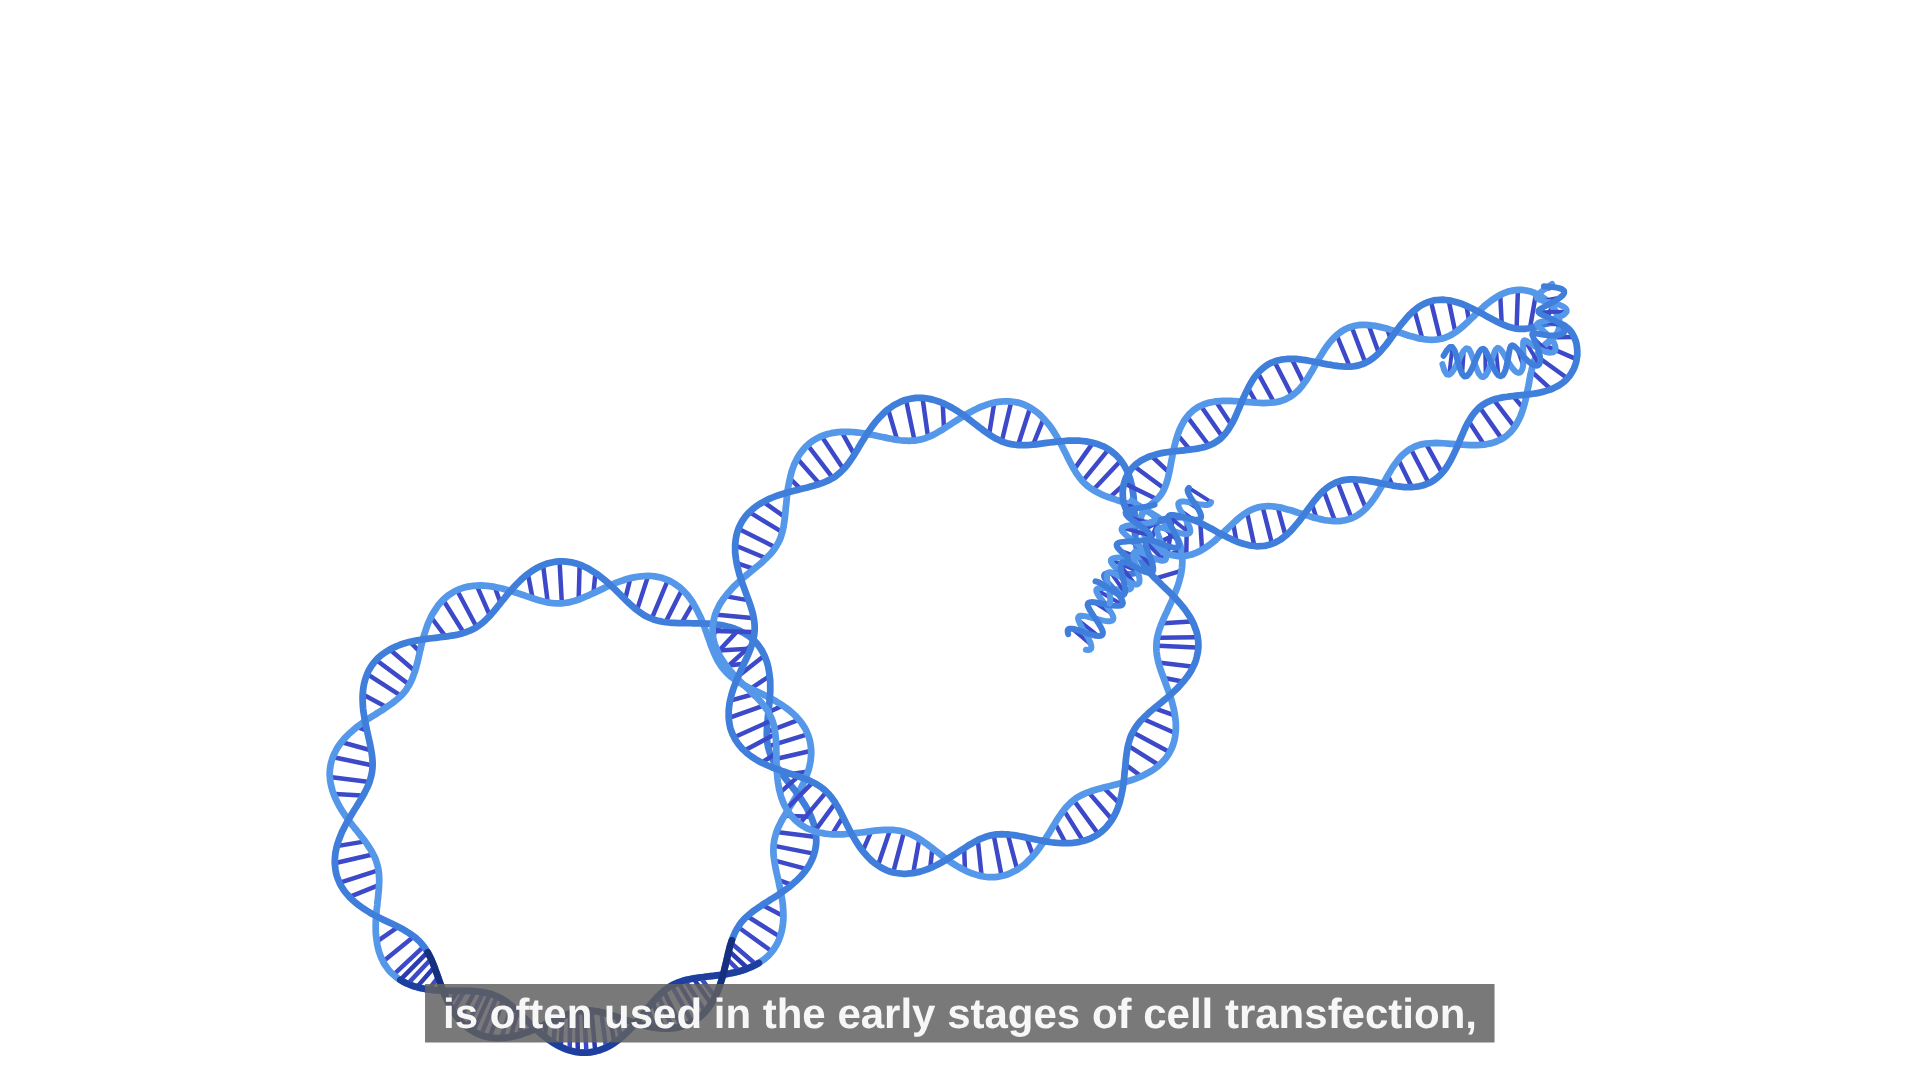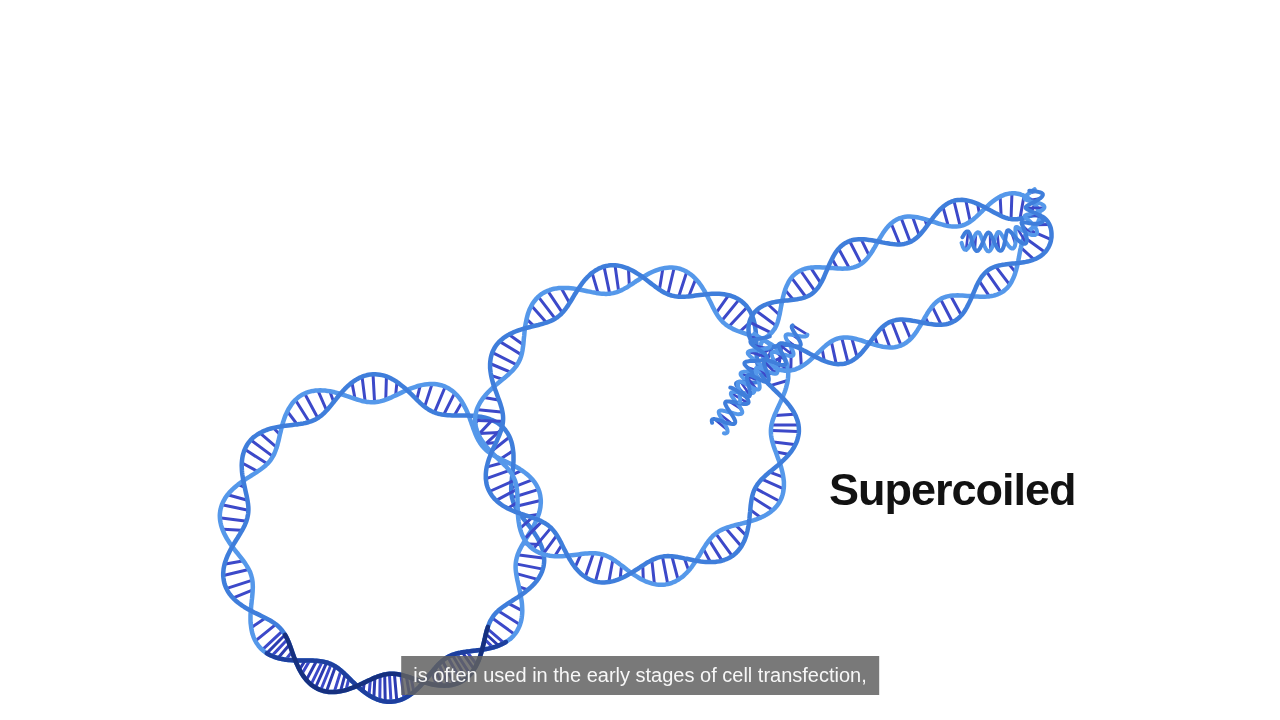--- a/index.html
+++ b/index.html
@@ -13,22 +13,22 @@
     position:absolute;top:26px;left:0;width:100%;margin:0;
     text-align:center;font-size:64px;font-weight:700;color:#121212;
     letter-spacing:-1px;
   }
   .supercoiled-label{
     position:absolute;left:829px;top:464px;
     font-size:45px;font-weight:700;color:#121212;letter-spacing:-1px;
   }
   .caption{
     position:absolute;left:50%;transform:translateX(-50%);bottom:25px;
-    font-size:20px;line-height:39px;padding:0 12px;white-space:nowrap;
-    font-weight:400;
+    font-size:28px;line-height:39px;padding:0 12px;white-space:nowrap;
+    font-weight:700;
   }
 </style>
 </head>
 <body style="background: rgb(255, 255, 255);">
 
 <div class="stage">
 
   <svg class="dna-svg" id="dna" viewBox="0 0 1280 720">
       <path d="M523.9 543.8L539.9 544.5M519.0 554.9L542.8 557.9M517.1 564.1L541.5 568.9M517.3 573.9L536.7 579.1M519.3 586.8L527.4 589.7M521.5 610.3L508.8 603.7M519.0 623.9L499.2 611.5M513.5 633.5L493.2 618.8M503.3 642.3L488.2 629.3M492.6 647.1L485.0 639.6M467.4 652.3L476.2 664.0M457.3 654.6L469.5 673.4M448.5 658.2L460.7 680.3M439.3 665.1L448.0 684.4M432.0 672.8L436.3 684.5M413.8 691.2L411.2 678.6M403.9 697.2L401.0 676.0M390.9 700.4L389.5 675.2M379.8 699.1L380.1 676.9M369.1 694.6L370.3 680.4M348.8 678.6L346.2 689.4M340.6 671.6L334.6 690.9M330.7 665.5L321.3 688.8M321.7 662.6L311.6 683.4M309.3 661.2L302.3 673.2M286.1 659.2L291.8 652.0M272.6 655.1L286.6 640.2M263.3 648.9L281.5 631.9M256.4 640.2L274.9 625.1M251.9 627.2L264.7 618.4M251.7 590.4L233.9 597.6M251.0 580.6L227.7 588.1M247.6 569.8L224.5 575.2M242.5 561.1L225.6 563.9M223.4 529.3L241.1 530.3M221.2 518.1L245.0 521.1M223.2 505.0L247.0 510.0M228.6 495.0L246.5 500.0M238.4 484.7L244.3 487.0M256.9 471.0L242.6 463.3M266.1 463.1L245.9 450.1M271.8 455.6L251.9 440.8M275.8 446.7L260.7 433.7M279.6 434.2L273.7 428.2M287.8 412.0L296.6 423.7M296.1 401.0L308.5 420.8M305.3 394.7L317.1 416.8M318.3 391.4L326.2 409.5M330.0 391.8L333.5 401.5M354.9 398.0L352.1 383.4M365.0 400.3L362.2 377.9M374.5 400.8L373.1 375.6M385.8 398.5L386.4 377.6M395.7 394.7L396.9 382.7M420.1 386.1L416.9 398.9M431.7 385.1L425.0 405.6M444.7 388.0L435.0 411.2M454.1 394.1L444.3 413.7M461.7 402.8L454.7 414.8M473.1 426.1L480.3 417.2M477.4 435.8L491.4 420.9M483.7 445.6L502.3 428.7M490.6 452.0L508.6 437.8M501.2 458.6L512.5 451.1M521.3 470.6L512.7 474.7M531.5 480.2L512.3 487.6M537.2 489.9L513.3 497.3M539.5 500.8L516.4 506.2M537.9 514.4L522.8 516.7" fill="none" stroke="#3c49c9" stroke-width="3" stroke-linecap="round" stroke-linejoin="round"></path>
       <path d="M526.5 538.0L525.3 540.0L524.1 541.9L523.0 543.8L521.9 545.7L520.9 547.5L520.0 549.3L519.1 551.1L518.3 553.0L517.6 554.8L517.1 556.6L516.6 558.4L516.2 560.2L515.9 562.0L515.7 563.9L515.6 565.8L515.6 567.7L515.7 569.6L515.9 571.6L516.2 573.6L516.5 575.7L516.9 577.8L517.3 579.9L517.8 582.1L518.3 584.3L518.8 586.6L519.3 588.9L519.8 591.3L520.3 593.6L520.8 596.0L521.2 598.5L521.6 600.9L521.9 603.3L522.1 605.8L522.2 608.2L522.3 610.7L522.2 613.1L522.0 615.5L521.7 617.8L521.3 620.1L520.7 622.4L520.0 624.6L519.2 626.7L518.3 628.7L517.2 630.7L516.0 632.6L514.6 634.4L513.2 636.1L511.6 637.7L509.9 639.2L508.0 640.5L506.1 641.8L504.1 643.0L502.0 644.1L499.8 645.1L497.6 646.0L495.3 646.8L493.0 647.5L490.6 648.1L488.2 648.6L485.8 649.1L483.4 649.5L480.9 649.9L478.5 650.2L476.1 650.5L473.8 650.8L471.5 651.1L469.2 651.4L467.0 651.6L464.8 651.9L462.7 652.3L460.6 652.6L458.6 653.0L456.6 653.5L454.8 654.1L453.0 654.7L451.2 655.4L449.5 656.1L447.8 657.0L446.2 657.9L444.7 659.0L443.2 660.1L441.7 661.3L440.2 662.7L438.8 664.1L437.4 665.5L436.0 667.1L434.6 668.7L433.2 670.4L431.8 672.2L430.3 674.0L428.9 675.8L427.4 677.6L425.9 679.5L424.3 681.4L422.7 683.2L421.0 685.1L419.4 686.8L417.6 688.6L415.8 690.3L414.0 691.9L412.1 693.4L410.1 694.8L408.2 696.1L406.1 697.3L404.0 698.4L401.9 699.3L399.8 700.1L397.6 700.7L395.4 701.2L393.2 701.6L391.0 701.8L388.7 701.8L386.5 701.6L384.2 701.3L382.0 700.9L379.8 700.3L377.6 699.6L375.4 698.7L373.3 697.7L371.2 696.6L369.1 695.3L367.0 694.0L365.0 692.6L363.1 691.1L361.2 689.6L359.3 688.0L357.5 686.3L355.7 684.6L353.9 683.0L352.2 681.3L350.5 679.6L348.9 678.0L347.3 676.4L345.7 674.8L344.1 673.3L342.5 671.9L340.9 670.5L339.4 669.3L337.8 668.1L336.2 667.0L334.6 665.9L332.9 665.0L331.2 664.2L329.5 663.5L327.8 662.8L326.0 662.3L324.1 661.9L322.2 661.5L320.3 661.2L318.3 661.0L316.2 660.8L314.1 660.7L312.0 660.6L309.7 660.6L307.5 660.6L305.2 660.6L302.8 660.5L300.4 660.5L298.0 660.5L295.6 660.4L293.1 660.3L290.7 660.2L288.2 659.9L285.8 659.6L283.3 659.3L281.0 658.8L278.6 658.2L276.3 657.6L274.0 656.8L271.9 655.9L269.8 654.9L267.7 653.8L265.8 652.6L264.0 651.3L262.3 649.8L260.6 648.3L259.1 646.6L257.8 644.8L256.5 643.0L255.4 641.0L254.4 639.0L253.5 636.8L252.7 634.6L252.1 632.4L251.6 630.1L251.2 627.7L250.9 625.3L250.6 622.9L250.5 620.4L250.5 618.0L250.5 615.5L250.6 613.0L250.8 610.6L251.0 608.2L251.2 605.8L251.5 603.4L251.7 601.0L252.0 598.7L252.2 596.5L252.4 594.3L252.6 592.1L252.7 590.0L252.8 587.9L252.8 585.9L252.7 584.0L252.6 582.0L252.3 580.1L252.0 578.3L251.5 576.5L251.0 574.7L250.4 572.9L249.7 571.2L248.8 569.5L247.9 567.8L246.9 566.1L245.8 564.4L244.6 562.6L243.4 560.9L242.1 559.2L240.7 557.4L239.3 555.6L237.9 553.8L236.4 552.0L234.9 550.1L233.4 548.2L232.0 546.2L230.5 544.2L229.2 542.2L227.8 540.1L226.5 538.0L225.4 535.9L224.3 533.7L223.3 531.5L222.4 529.3L221.6 527.0L221.0 524.8L220.5 522.5L220.1 520.2L219.9 518.0L219.8 515.7L219.9 513.5L220.2 511.2L220.6 509.0L221.2 506.9L221.9 504.7L222.8 502.6L223.8 500.6L224.9 498.6L226.2 496.6L227.6 494.7L229.1 492.9L230.8 491.1L232.5 489.4L234.3 487.8L236.1 486.2L238.0 484.6L240.0 483.1L242.0 481.7L244.0 480.3L246.0 478.9L248.1 477.6L250.1 476.4L252.0 475.1L254.0 473.9L255.9 472.7L257.7 471.4L259.5 470.2L261.2 469.0L262.8 467.8L264.4 466.5L265.9 465.2L267.3 463.9L268.6 462.5L269.8 461.1L270.9 459.6L271.9 458.0L272.9 456.4L273.8 454.8L274.6 453.0L275.3 451.2L276.0 449.3L276.7 447.4L277.3 445.4L277.8 443.3L278.4 441.2L278.9 439.0L279.4 436.8L279.9 434.5L280.5 432.2L281.0 429.9L281.6 427.5L282.2 425.1L282.9 422.8L283.7 420.4L284.5 418.1L285.3 415.8L286.3 413.6L287.3 411.4L288.4 409.2L289.7 407.2L291.0 405.2L292.3 403.3L293.8 401.6L295.4 399.9L297.1 398.4L298.8 396.9L300.7 395.7L302.6 394.5L304.6 393.5L306.7 392.6L308.8 391.9L311.0 391.3L313.3 390.9L315.5 390.6L317.9 390.4L320.2 390.3L322.6 390.4L325.0 390.6L327.4 390.9L329.9 391.3L332.3 391.8L334.7 392.3L337.1 393.0L339.4 393.6L341.8 394.4L344.1 395.1L346.3 395.9L348.6 396.6L350.8 397.4L352.9 398.1L355.1 398.9L357.1 399.5L359.2 400.1L361.2 400.7L363.2 401.2L365.1 401.6L367.1 401.9L369.0 402.1L370.8 402.2L372.7 402.3L374.6 402.2L376.4 402.0L378.3 401.7L380.1 401.4L382.0 400.9L383.9 400.3L385.8 399.7L387.7 398.9L389.6 398.1L391.6 397.3L393.6 396.3L395.7 395.4L397.8 394.4L399.9 393.4L402.0 392.4L404.2 391.3L406.4 390.3L408.7 389.4L411.0 388.4L413.3 387.6L415.6 386.8L417.9 386.0L420.3 385.4L422.7 384.9L425.0 384.5L427.4 384.2L429.7 384.0L432.1 383.9L434.4 384.0L436.6 384.3L438.9 384.7L441.1 385.2L443.2 385.9L445.3 386.7L447.3 387.7L449.2 388.8L451.1 390.1L452.9 391.4L454.7 393.0L456.3 394.6L457.9 396.3L459.4 398.2L460.8 400.1L462.1 402.1L463.3 404.2L464.5 406.4L465.6 408.6L466.7 410.8L467.7 413.1L468.6 415.3L469.5 417.6L470.3 419.9L471.1 422.1L471.9 424.4L472.7 426.5L473.4 428.7L474.2 430.8L475.0 432.8L475.8 434.8L476.6 436.7L477.5 438.5L478.4 440.3L479.4 441.9L480.4 443.5L481.5 445.1L482.7 446.5L483.9 447.9L485.2 449.2L486.6 450.5L488.1 451.7L489.6 452.8L491.3 453.9L493.0 455.0L494.8 456.1L496.7 457.1L498.6 458.1L500.6 459.1L502.6 460.1L504.7 461.1L506.8 462.1L509.0 463.1L511.1 464.2L513.3 465.4L515.5 466.5L517.6 467.7L519.7 469.0L521.8 470.4L523.8 471.8L525.7 473.2L527.6 474.8L529.4 476.4L531.0 478.0L532.6 479.8L534.1 481.6L535.4 483.5L536.6 485.4L537.6 487.4L538.5 489.5L539.3 491.6L539.9 493.8L540.3 496.0L540.6 498.2L540.8 500.4L540.8 502.7L540.6 505.0L540.4 507.3L539.9 509.7L539.4 512.0L538.7 514.3L537.9 516.6L537.0 518.8L536.1 521.1L535.0 523.3L533.9 525.5L532.7 527.7L531.5 529.8L530.3 531.9L529.0 534.0L527.8 536.0L526.5 538.0" fill="none" stroke="#5598ea" stroke-width="4.5" stroke-linecap="round" stroke-linejoin="round"></path>
@@ -47,19 +47,18 @@
       <path d="M712.1 422.8L711.8 421.3L711.8 420.1L712.3 419.4L713.3 419.1L714.7 419.1L716.5 419.5L718.6 420.1L721.0 420.9L723.5 421.8L726.0 422.6L728.4 423.3L730.6 423.8L732.4 424.0L733.8 423.9L734.8 423.4L735.2 422.5L735.2 421.2L734.7 419.7L733.7 417.8L732.5 415.8L731.1 413.6L729.6 411.4L728.2 409.3L726.9 407.3L725.9 405.5L725.2 404.0L725.1 402.9L725.4 402.1L726.3 401.6L727.6 401.4L729.4 401.5L731.6 401.8L734.0 402.3L736.6 402.8L739.2 403.3L741.7 403.7L743.9 403.9L745.8 403.9L747.3 403.7L748.2 403.1L748.6 402.2L748.4 401.0L747.8 399.5L746.7 397.8L745.2 395.9L743.5 393.9L741.7 391.9L740.0 390.0L738.4 388.2L737.2 386.5L736.3 385.1L736.0 383.9L736.2 383.1L737.0 382.5L738.3 382.1L740.2 382.0L742.4 382.0L744.9 382.2L747.6 382.4L750.3 382.5L752.9 382.6L755.1 382.5L757.0 382.2L758.3 381.7L759.0 381.0L759.2 380.0L758.7 378.7L757.7 377.2L756.3 375.6L754.5 373.9L752.4 372.1L750.4 370.3L748.4 368.6L746.7 366.9L745.4 365.5L744.6 364.3L744.4 363.2L744.8 362.4L745.9 361.8L747.5 361.4L749.7 361.1L752.2 360.9L754.9 360.8L757.7 360.6L760.4 360.4L762.8 360.1L764.7 359.6L766.1 358.9L766.9 358.1L767.0 357.1L766.4 355.8L765.3 354.5L763.6 353.0L761.5 351.4L759.2 349.8L756.8 348.2L754.6 346.6L752.7 345.2L751.4 343.9L750.6 342.7L750.4 341.7L751.0 340.9L752.3 340.2L754.2 339.6L756.6 339.1L759.3 338.6L762.2 338.1L765.0 337.6L767.6 337.1L769.7 336.4" fill="none" stroke="#3f7edb" stroke-width="4" stroke-linecap="round" stroke-linejoin="round"></path>
       <path d="M740.8 382.1L749.5 394.4M756.3 389.0L747.5 377.6M759.5 368.4L768.3 378.1M775.4 373.1L764.5 362.0M776.5 352.6L784.8 359.8M792.3 354.8L779.7 344.7M787.2 340.3L794.9 346.0M792.2 334.9L798.5 339.2M806.7 334.2L793.3 325.8" fill="none" stroke="#3c49c9" stroke-width="2.6" stroke-linecap="round" stroke-linejoin="round"></path>
       <path d="M739.7 402.4L740.0 401.2L740.2 399.6L740.0 397.6L739.7 395.4L739.3 393.0L738.8 390.5L738.4 388.2L738.1 386.1L738.0 384.3L738.1 382.9L738.5 382.0L739.3 381.5L740.3 381.5L741.7 381.9L743.4 382.6L745.2 383.6L747.3 384.8L749.4 386.1L751.4 387.3L753.4 388.4L755.2 389.1L756.7 389.6L758.0 389.6L758.9 389.2L759.5 388.4L759.7 387.1L759.6 385.4L759.2 383.5L758.6 381.3L757.9 379.0L757.2 376.7L756.5 374.5L756.0 372.4L755.7 370.7L755.7 369.3L756.0 368.3L756.6 367.8L757.7 367.6L759.0 367.8L760.7 368.4L762.7 369.1L764.8 370.1L767.0 371.1L769.2 372.1L771.2 372.9L773.1 373.5L774.7 373.8L776.0 373.7L776.9 373.3L777.4 372.4L777.6 371.2L777.3 369.7L776.8 367.8L776.0 365.7L775.1 363.6L774.1 361.4L773.2 359.2L772.4 357.2L771.8 355.5L771.5 354.1L771.6 353.0L772.1 352.3L773.1 351.9L774.4 351.9L776.1 352.2L778.0 352.7L780.2 353.4L782.5 354.1L784.8 354.8L787.0 355.4L789.0 355.9L790.7 356.0L792.1 355.9L793.0 355.4L793.5 354.6L793.5 353.4L793.2 351.9L792.5 350.1L791.5 348.2L790.3 346.1L789.1 344.0L787.9 341.9L786.8 340.0L786.0 338.3L785.6 336.9L785.5 335.8L785.9 335.0L786.8 334.5L788.1 334.3L789.8 334.4L791.9 334.7L794.1 335.1L796.5 335.6L799.0 336.1L801.2 336.4L803.3 336.6L805.0 336.6L806.3 336.2L807.1 335.6L807.4 334.7" fill="none" stroke="#5598ea" stroke-width="4" stroke-linecap="round" stroke-linejoin="round"></path>
       <path d="M730.3 387.6L731.5 387.8L733.0 388.4L734.7 389.4L736.6 390.6L738.6 392.0L740.7 393.3L742.7 394.6L744.5 395.7L746.2 396.4L747.6 396.8L748.7 396.7L749.5 396.1L750.0 395.0L750.1 393.6L750.0 391.7L749.6 389.6L749.1 387.3L748.5 384.9L747.9 382.6L747.4 380.4L747.1 378.5L747.0 377.0L747.2 375.8L747.8 375.1L748.7 374.8L749.9 374.9L751.5 375.4L753.3 376.2L755.3 377.2L757.4 378.3L759.5 379.4L761.6 380.5L763.5 381.3L765.3 381.8L766.7 382.0L767.8 381.8L768.5 381.1L768.8 380.1L768.8 378.6L768.5 376.8L767.9 374.8L767.1 372.6L766.3 370.4L765.4 368.1L764.7 366.0L764.1 364.2L763.8 362.6L763.9 361.4L764.3 360.5L765.1 360.1L766.2 360.0L767.7 360.2L769.6 360.8L771.6 361.5L773.8 362.4L776.1 363.2L778.3 364.0L780.4 364.7L782.2 365.1L783.7 365.1L784.8 364.9L785.5 364.2L785.8 363.2L785.7 361.8L785.3 360.2L784.5 358.3L783.5 356.2L782.4 354.0L781.3 351.9L780.3 349.9L779.5 348.0L778.9 346.4L778.7 345.1L779.0 344.2L779.6 343.6L780.7 343.3L782.2 343.3L784.1 343.6L786.2 344.1L788.5 344.7L790.9 345.3L793.2 345.9L795.3 346.3L797.2 346.5L798.8 346.4L799.9 346.1L800.6 345.3L800.8 344.3L800.5 342.9L799.9 341.3L798.9 339.5L797.7 337.5L796.3 335.4L794.9 333.4L793.7 331.5L792.7 329.7L792.0 328.2L791.7 326.9L791.9 326.0L792.6 325.3" fill="none" stroke="#3f7edb" stroke-width="4" stroke-linecap="round" stroke-linejoin="round"></path>
       <path d="M966.2 249.0L968.1 232.4M975.9 234.3L974.9 248.6M990.4 249.5L990.1 234.4M997.4 233.7L998.9 249.3M1015.2 243.3L1011.9 233.6M1017.0 227.7L1025.6 242.1M1031.7 234.5L1022.9 225.9M1028.8 214.5L1040.3 216.5M1043.5 207.8L1026.6 208.1M1028.9 200.4L1039.5 198.5M1029.3 193.3L1036.1 191.6" fill="none" stroke="#3c49c9" stroke-width="2.6" stroke-linecap="round" stroke-linejoin="round"></path>
       <path d="M961.6 242.8L962.9 247.0L964.4 249.5L966.1 249.9L968.1 248.1L970.2 244.7L972.2 240.5L974.2 236.5L976.0 233.6L977.6 232.2L979.1 232.6L980.4 234.8L981.7 238.2L983.1 242.1L984.5 246.0L985.9 249.1L987.4 251.0L988.9 251.4L990.4 250.3L991.8 247.9L993.1 244.7L994.3 241.1L995.3 237.7L996.3 234.8L997.3 232.8L998.4 231.9L999.5 232.2L1000.8 233.5L1002.2 235.6L1003.7 238.3L1005.4 241.1L1007.1 243.8L1008.8 246.1L1010.4 247.7L1011.8 248.5L1013.1 248.5L1014.1 247.6L1014.9 246.0L1015.4 243.8L1015.7 241.2L1015.7 238.5L1015.6 235.7L1015.5 233.1L1015.4 230.9L1015.4 229.1L1015.5 227.8L1015.9 227.1L1016.5 226.9L1017.5 227.2L1018.7 228.0L1020.3 229.0L1022.0 230.2L1024.0 231.4L1026.1 232.6L1028.2 233.7L1030.3 234.5L1032.2 235.0L1033.9 235.1L1035.3 234.9L1036.3 234.3L1036.9 233.4L1037.1 232.2L1036.8 230.7L1036.2 229.0L1035.1 227.3L1033.8 225.5L1032.2 223.7L1030.6 222.1L1028.9 220.6L1027.4 219.2L1026.2 218.1L1025.2 217.1L1024.8 216.4L1024.8 215.8L1025.4 215.3L1026.5 214.8L1028.1 214.4L1030.2 214.0L1032.6 213.4L1035.2 212.8L1037.7 212.0L1040.1 211.1L1042.1 210.1L1043.6 208.9L1044.4 207.8L1044.4 206.5L1043.7 205.4L1042.1 204.3L1039.9 203.3L1037.1 202.5L1034.1 201.7L1031.0 201.1L1028.3 200.5L1026.1 199.8L1024.7 199.0L1024.3 198.0L1024.9 196.8L1026.5 195.3L1028.9 193.4L1031.8 191.4L1034.7 189.2" fill="none" stroke="#5598ea" stroke-width="4" stroke-linecap="round" stroke-linejoin="round"></path>
       <path d="M962.4 237.2L964.6 233.5L966.6 231.4L968.2 231.4L969.7 233.6L970.9 237.3L972.1 241.8L973.4 246.1L974.8 249.3L976.3 251.0L978.0 250.7L979.7 248.7L981.4 245.5L983.1 241.6L984.7 237.8L986.1 234.7L987.5 232.9L988.8 232.5L990.1 233.5L991.4 235.8L992.8 238.9L994.3 242.4L995.9 245.7L997.4 248.4L998.9 250.2L1000.4 250.8L1001.7 250.3L1002.8 248.7L1003.8 246.2L1004.5 243.2L1005.2 240.0L1005.7 236.8L1006.2 234.1L1006.7 232.0L1007.3 230.7L1008.1 230.2L1009.1 230.5L1010.3 231.5L1011.8 233.0L1013.4 235.0L1015.2 237.1L1017.0 239.1L1018.9 240.9L1020.8 242.4L1022.5 243.4L1024.0 243.8L1025.2 243.7L1026.1 242.9L1026.6 241.7L1026.8 240.0L1026.7 238.0L1026.3 235.8L1025.7 233.5L1024.9 231.2L1024.0 229.1L1023.2 227.1L1022.4 225.5L1021.9 224.1L1021.5 223.1L1021.6 222.5L1021.9 222.1L1022.7 222.0L1023.9 222.2L1025.4 222.5L1027.3 222.8L1029.4 223.2L1031.7 223.5L1034.1 223.7L1036.4 223.7L1038.5 223.4L1040.4 223.0L1041.8 222.3L1042.8 221.5L1043.2 220.4L1043.0 219.2L1042.2 217.9L1040.9 216.6L1039.1 215.2L1037.0 214.0L1034.6 212.8L1032.2 211.7L1029.9 210.7L1028.0 209.8L1026.5 208.9L1025.7 208.1L1025.6 207.3L1026.3 206.4L1027.7 205.5L1029.7 204.3L1032.3 203.0L1035.0 201.6L1037.7 200.0L1040.1 198.4L1041.9 196.8L1042.8 195.3L1042.8 194.0L1041.6 192.9L1039.4 192.1L1036.4 191.5L1032.9 191.1L1029.3 190.8" fill="none" stroke="#3f7edb" stroke-width="4" stroke-linecap="round" stroke-linejoin="round"></path>
     </svg>
 
 
-  <div class="supercoiled-label">Supercoiled</div>
 
   <div class="caption" id="caption-bar" style="background: rgba(97, 97, 97, 0.85); color: rgb(247, 247, 247);">
     <span>is often used in the early stages of cell transfection,</span>
   </div>
 
 </div>
 
 </body></html>

